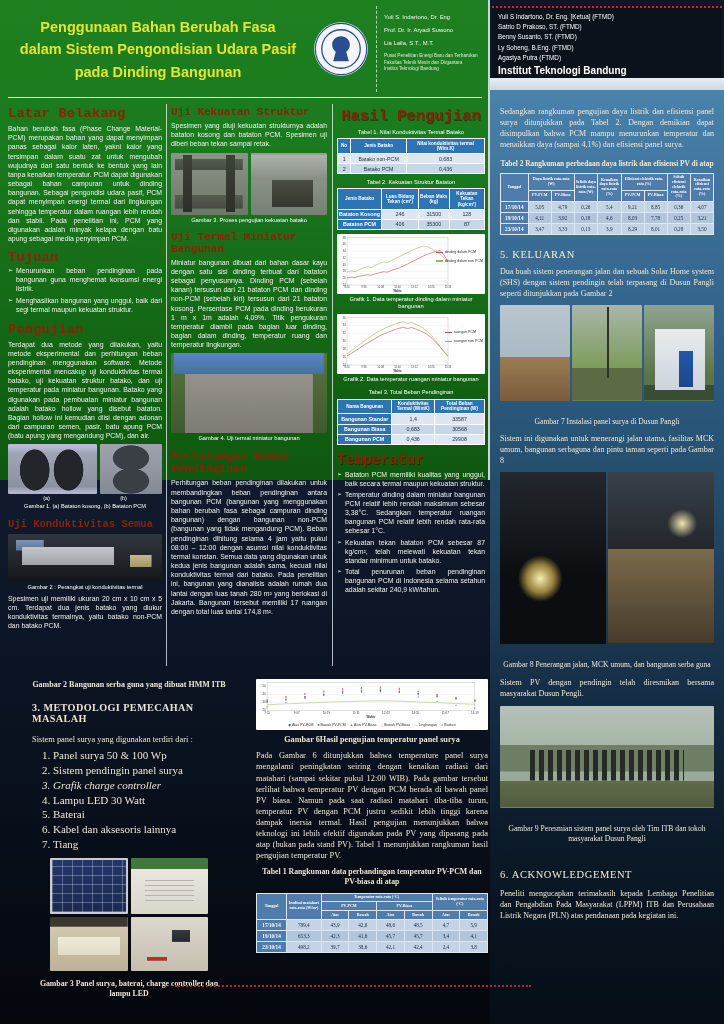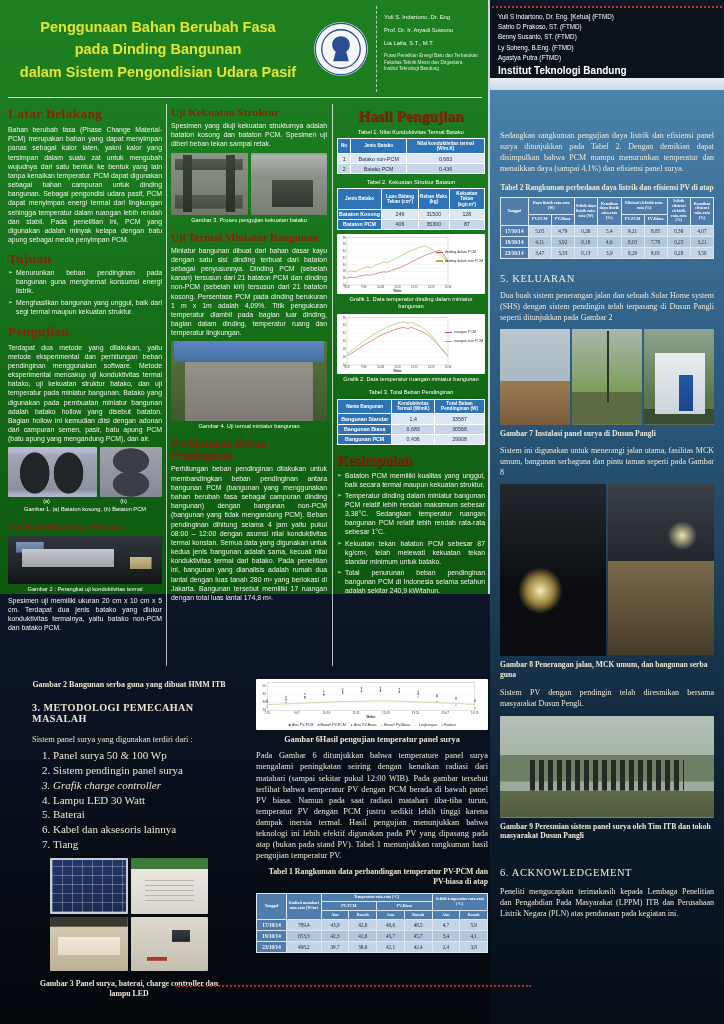--- a/index.html
+++ b/index.html
@@ -2,36 +2,36 @@
 <html><head>
 <meta charset="utf-8">
 <style>
   *{box-sizing:border-box;margin:0;padding:0}
   html,body{background:#000}
   .page{position:relative;width:724px;height:1024px;overflow:hidden;
     background:linear-gradient(180deg,#0d1726 0%,#121d30 40%,#0a1220 72%,#04070c 100%);
     font-family:"Liberation Sans",sans-serif}
 
   
-  .green{position:absolute;left:0;top:0;width:490px;height:594px;
+  .green{position:absolute;left:0;top:0;width:490px;height:480px;
     background:linear-gradient(180deg,#1e8021 0%,#1a7a1e 30%,#136614 72%,#0e5810 100%);
     border-right:2px solid #c9d7de}
   .g-header{position:absolute;left:6px;top:6px;width:478px;height:86px;display:flex}
   .g-title{width:304px;color:#e4e431;font-weight:bold;font-size:14.5px;line-height:1.55;
     text-align:center;padding-top:10px}
   .g-logo{width:62px;display:flex;align-items:center;justify-content:center}
   .g-logo svg{width:56px;height:56px}
   .g-authors{flex:1;border-left:1px dashed rgba(255,255,255,.65);margin-left:4px;padding:8px 0 0 7px;
     color:#f4f4ee;font-size:5.9px;line-height:1.2}
   .g-auth{margin-bottom:6px}
   .g-aff{font-size:4.7px;line-height:1.35;color:#e4e8dd;margin-top:2px}
   .g-hr{position:absolute;left:8px;top:97px;width:474px;height:1px;background:rgba(255,255,255,.85)}
   .g-sep{position:absolute;top:104px;height:562px;width:1px;background:rgba(255,255,255,.7)}
   .g-col{position:absolute;top:104px;color:#f2f2ee}
-  .g-h{font-family:Liberation Serif, serif;font-weight:bold;color:#8a2306;margin-top:7px}
+  .g-h{font-family:Liberation Mono, monospace;font-weight:bold;color:#8a2306;margin-top:7px}
   .g-h1{font-size:13.5px;letter-spacing:.3px}
   .g-h2{font-size:10.5px}
   .g-hx{font-size:15.5px;text-align:center;text-shadow:.7px .7px 0 rgba(45,12,0,.55)}
   .g-hk{font-size:14.5px;text-shadow:.7px .7px 0 rgba(45,12,0,.55)}
   .g-p{font-size:6.9px;line-height:1.33;text-align:justify;margin-top:3px}
   .g-ul{list-style:none;margin-top:2px}
   .g-ul li{position:relative;padding-left:8px;font-size:6.9px;line-height:1.3;text-align:justify;margin-bottom:2.5px}
   .g-ul li::before{content:"\27A2";position:absolute;left:0;top:0;font-size:5.8px}
   .g-cap{font-size:5.7px;color:#fff;text-align:center;margin-top:2px;line-height:1.25}
   .ph-row{display:flex;gap:3px;margin-top:4px}
@@ -89,24 +89,24 @@
   .team li{font-size:6.3px;line-height:1.62}
   .team-inst{font-size:10px;font-weight:bold;margin-top:2px}
   .white-strip{position:absolute;left:490px;top:78px;width:234px;height:12px;
     background:linear-gradient(180deg,#e8eff5,#c9d8e4)}
 
   
   .blue{position:absolute;left:490px;top:90px;width:234px;height:934px;
     background:linear-gradient(180deg,#4a82ab 0%,#3a6d96 16%,#2b5a7e 32%,#1f435f 50%,#142c42 66%,#0b1a29 80%,#060d15 100%);
     font-family:"Liberation Serif",serif;color:#f0e8d6;padding:0 10px}
   .b-p{font-size:8px;line-height:1.38;text-align:justify}
-  .b-intro{margin-top:40px}
+  .b-intro{margin-top:16px}
   .b-h{font-size:10.5px;font-weight:normal;letter-spacing:.6px;margin-top:14px;color:#f5eeda}
   .b-cap{font-size:7.4px;font-weight:bold;text-align:center;margin-top:9px;line-height:1.3}
-  .b-cap-photo{font-size:7.6px;font-weight:bold;margin-top:4px;line-height:1.3}
+  .b-cap-photo{font-size:7.6px;font-weight:normal;text-align:center;margin-top:16px;line-height:1.3}
   .b-table{width:100%;border-collapse:collapse;table-layout:fixed;margin-top:4px;
     font-family:"Liberation Serif",serif}
   .b-table th{background:#4f7cab;color:#fff;font-size:4px;line-height:1.2;padding:1.5px .5px;
     border:.6px solid #dde7f0;text-align:center;font-weight:bold}
   .b-table td{font-size:5.2px;color:#17283a;padding:2px .5px;border:.6px solid #dde7f0;text-align:center}
   .b-table tr:nth-child(odd) td{background:#c4d4e6}
   .b-table tr:nth-child(even) td{background:#b2c6db}
   .b-table td:first-child{background:#4f7cab !important;color:#fff;font-weight:bold}
   .b-ph-row{display:flex;gap:2px;margin-top:6px}
   .b-ph-row .ph{flex:1}
@@ -164,37 +164,37 @@
   
   .bottom-mid{position:absolute;left:256px;top:679px;width:232px;
     font-family:"Liberation Serif",serif;color:#ece4d2}
   .g6-box{background:#fff;padding:1px;border-radius:1px}
   .g6-legend{display:flex;justify-content:center;gap:4px;font-size:3.5px;color:#333;
     font-family:"Liberation Sans",sans-serif;padding:1px 0 2px}
   .g6-legend .lg6{display:flex;align-items:center;gap:1px;white-space:nowrap}
   .g6-legend i,.g6-legend em{font-style:normal}
   .bm-cap{font-size:8.2px;font-weight:bold;text-align:center;margin-top:5px}
   .bm-p{font-size:8.4px;line-height:1.32;text-align:justify;margin-top:6px}
-  .bm-cap2{font-size:7.8px;font-weight:bold;text-align:right;margin-top:6px;line-height:1.3}
+  .bm-cap2{font-size:7.8px;font-weight:bold;text-align:center;margin-top:6px;line-height:1.3}
 
   .dots-bottom{position:absolute;left:175px;top:985px;width:356px;height:0;
     border-top:2.5px dotted #b42a22}
   svg{font-family:"Liberation Sans",sans-serif}
 </style>
 </head>
 <body>
 
 <div class="page">
 
   <section class="green">
     <header class="g-header">
       <div class="g-title">
         <div>Penggunaan Bahan Berubah Fasa</div>
+        <div>dalam Sistem Pengondisian Udara Pasif</div>
         <div>pada Dinding Bangunan</div>
-        <div>dalam Sistem Pengondisian Udara Pasif</div>
       </div>
       <div class="g-logo">
         <svg viewBox="0 0 48 48">
           <circle cx="24" cy="24" r="23" fill="#f4f6f8"></circle>
           <circle cx="24" cy="24" r="22" fill="none" stroke="#2a4d8f" stroke-width="1"></circle>
           <circle cx="24" cy="24" r="16.5" fill="none" stroke="#2a4d8f" stroke-width="1.1"></circle>
           <path d="M24 13c-4.4 0-7.6 3.2-7.6 7.3 0 3 1.9 5 3.1 6.1l-2.2 8.2h13.4l-2.2-8.2c1.2-1.1 3.1-3.1 3.1-6.1 0-4.1-3.2-7.3-7.6-7.3z" fill="#2a4d8f"></path>
         </svg>
       </div>
       <div class="g-authors">
@@ -416,21 +416,21 @@
               <td>0,683</td>
               <td>30568</td>
             </tr>
             <tr>
               <td>Bangunan PCM</td>
               <td>0,436</td>
               <td>29908</td>
             </tr>
           </tbody>
       </table>
-      <h2 class="g-h g-hk">Kesimpulan</h2>
+      <h2 class="g-h g-hk">Temperatur</h2>
       <ul class="g-ul" style="margin-top:3px">
           <li>Bataton PCM memiliki kualitas yang unggul, baik secara termal maupun kekuatan struktur.</li>
           <li>Temperatur dinding dalam miniatur bangunan PCM relatif lebih rendah maksimum sebesar 3,38°C. Sedangkan temperatur ruangan bangunan PCM relatif lebih rendah rata-rata sebesar 1°C.</li>
           <li>Kekuatan tekan bataton PCM sebesar 87 kg/cm², telah melewati kekuatan tekan standar minimum untuk batako.</li>
           <li>Total penurunan beban pendinginan bangunan PCM di Indonesia selama setahun adalah sekitar 240,9 kW/tahun.</li>
         </ul>
     </div>
   </section>
 
   <aside class="team">

